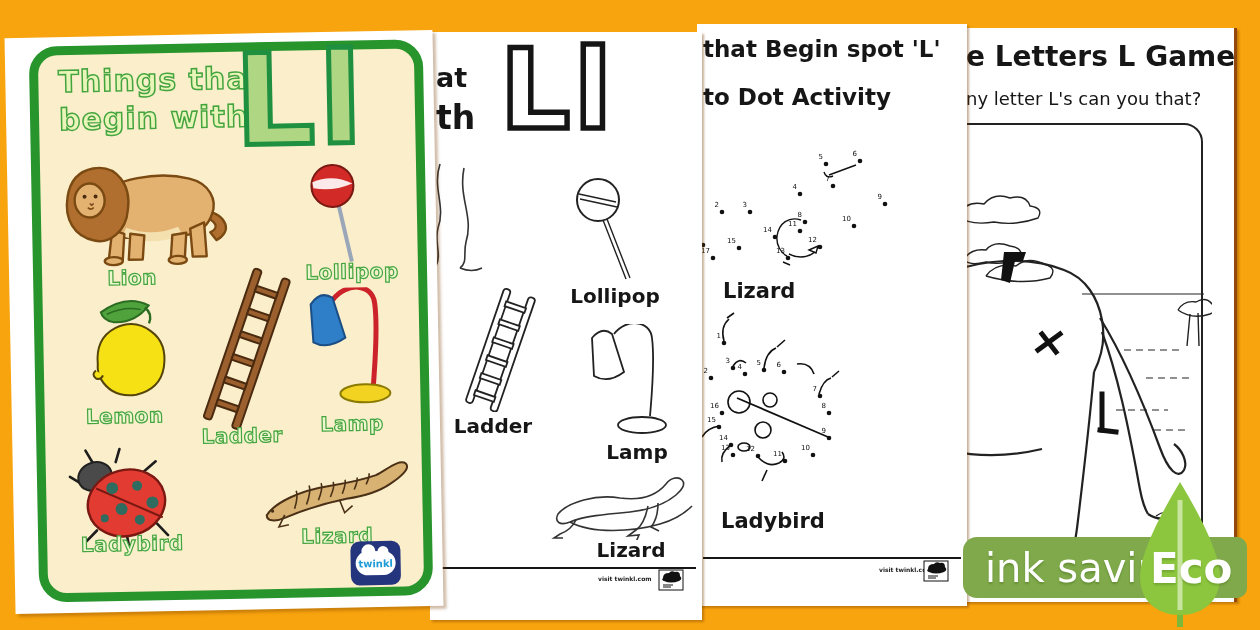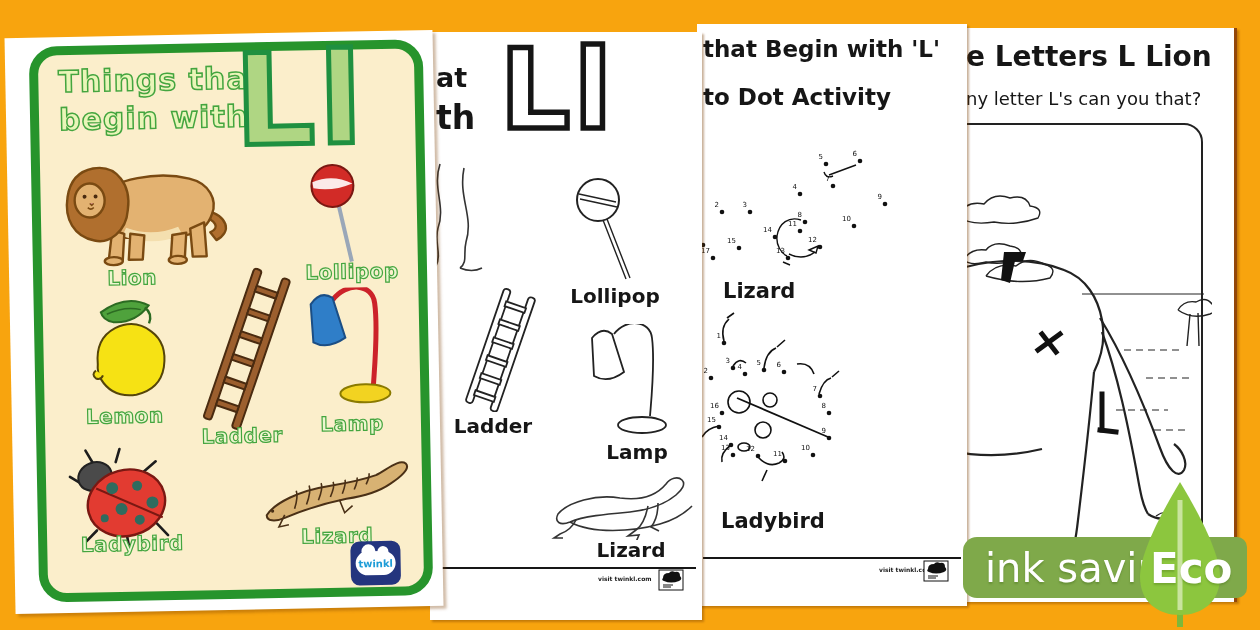--- a/index.html
+++ b/index.html
@@ -44,21 +44,21 @@
   .eco-leaf{position:absolute;left:1140px;top:482px;width:80px;height:146px;}
   .eco-word{position:absolute;left:1150px;top:544px;font-size:42px;font-weight:bold;color:#fff;
             text-shadow:0 2px 2px rgba(60,100,20,.3);}
 </style>
 </head>
 <body>
 
 <div class="stage">
 
   <div class="sheet sheet4">
-    <div class="bw-title" style="left:8px;top:12px;font-size:28px;">e Letters L Lion</div>
+    <div class="bw-title" style="left:8px;top:12px;font-size:28px;">e Letters L Game</div>
     <div style="left:8px;top:60px;font-size:18px;color:#161616;white-space:nowrap;">ny letter L's can you that?</div>
     <svg style="left:-8px;top:90px;" width="262" height="484" viewBox="0 0 262 484">
       <rect x="-14" y="6" width="266" height="560" rx="18" fill="#fff" stroke="#222" stroke-width="2"></rect>
       <g fill="none" stroke="#222" stroke-width="1.4">
         <path d="M8,98 q8,-16 26,-12 q10,-12 26,-6 q16,-4 20,8 q14,2 8,12 q-22,8 -44,4 q-24,4 -36,-6"></path>
         <path d="M14,142 q6,-12 22,-10 q8,-10 24,-4 q14,2 10,12 q-18,8 -34,4 q-16,4 -22,-2"></path>
         <path d="M36,158 q10,-14 30,-10 q12,-10 28,-2 q14,4 6,14 q-30,8 -64,-2"></path>
         <path d="M228,192 q6,-10 18,-8 q10,-6 16,2 q8,6 -2,10 q-18,6 -32,-4"></path>
         <path d="M240,196 l-3,32 M248,195 l1,33"></path>
         <path d="M132,176 L254,176" stroke-width="1"></path>
@@ -85,21 +85,21 @@
         <path d="M18,462 q2,-10 5,0 M26,463 q2,-12 5,-1 M34,462 q2,-8 5,0"></path>
         <path d="M74,468 q2,-12 5,0 M82,469 q3,-14 6,-1 M91,468 q2,-10 5,0 M99,468 q2,-8 4,0"></path>
         <path d="M118,464 q6,-8 14,-4 q6,2 2,6"></path>
         <path d="M150,442 q6,-6 14,-3 M170,444 q8,-4 14,0"></path>
         <path d="M206,398 q8,-6 16,-2 M228,402 q8,-4 12,0"></path>
       </g>
     </svg>
   </div>
 
   <div class="sheet sheet3">
-    <div class="bw-title" style="left:6px;top:12px;font-size:23px;">that Begin with 'L'</div>
+    <div class="bw-title" style="left:6px;top:12px;font-size:23px;">that Begin spot 'L'</div>
     <div class="bw-title" style="left:6px;top:60px;font-size:23px;">to Dot Activity</div>
 
     <svg style="left:0;top:0;" width="270" height="582" viewBox="0 0 270 582">
 
       <g fill="none" stroke="#111" stroke-width="1.4">
         <path d="M132,151 L159,141"></path>
         <path d="M127,148 q2,7 9,4"></path>
         <path d="M104,196 C92,192 82,199 80,212 C79,221 84,229 90,232"></path>
         <path d="M92,230 q14,7 26,-2"></path>
         <path d="M112,226 l9,-4 l-2,7 z"></path>

